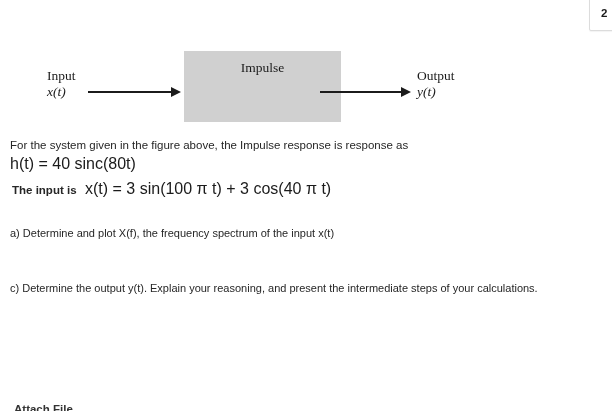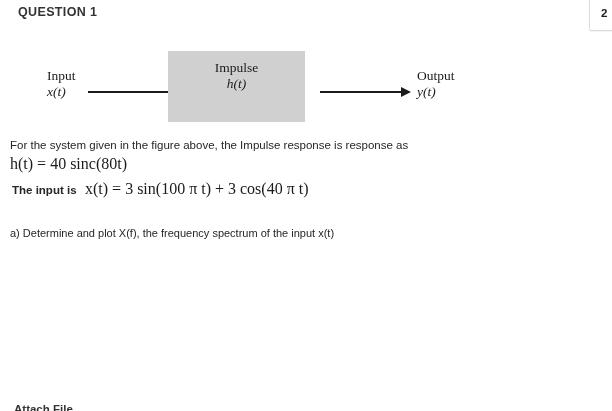--- a/index.html
+++ b/index.html
@@ -59,25 +59,26 @@
     position: absolute;
     left: 0;
     top: 44px;
     width: 536px;
     height: 86px;
     font-family: "Liberation Serif", serif;
   }
 
   .blk-box {
     position: absolute;
-    left: 168px;
+    left: 184px;
     top: 7px;
     width: 137px;
     height: 71px;
     background: #d0d0d0;
+    padding-left: 20px;
   }
   .blk-box-text {
     position: absolute;
     left: 0;
     right: 0;
     top: 9px;
     text-align: center;
     font-size: 13.5px;
     line-height: 16px;
     color: #1b1b1b;
@@ -120,21 +121,21 @@
   .para {
     position: absolute;
     font-size: 11.5px;
     line-height: 14px;
     color: #262626;
   }
 
   .intro-line { left: 10px; top: 138px; }
 
   .eq {
-    font-family: Liberation Serif, serif;
+    font-family: Liberation Sans, sans-serif;
     font-size: 16px;
     color: #1b1b1b;
     white-space: nowrap;
   }
 
   .eq-h   { position: absolute; left: 10px; top: 155px; }
   .input-is { left: 12px; top: 183px; font-weight: bold; }
   .eq-x   { position: absolute; left: 85px; top: 180px; }
 
   .qpart {
@@ -158,39 +159,37 @@
     font-weight: bold;
     color: #333333;
     white-space: nowrap;
   }
 </style>
 </head>
 <body>
 
 <div class="page">
 
-  <div class="question-heading">QUESTION 1</div>
 
   <div class="points-card">
     <div class="points-value">2</div>
   </div>
 
   <div class="diagram">
 
     <div class="lbl lbl-input">
       <div>Input</div>
       <div class="ital">x(t)</div>
     </div>
 
     <div class="arrow arrow-in"></div>
 
     <div class="blk-box">
       <div class="blk-box-text">
         <div>Impulse</div>
-        <div class="ital">h(t)</div>
       </div>
     </div>
 
     <div class="arrow arrow-out"></div>
 
     <div class="lbl lbl-output">
       <div>Output</div>
       <div class="ital">y(t)</div>
     </div>
 
@@ -200,16 +199,17 @@
 
   <div class="eq eq-h">h(t) = 40 sinc(80t)</div>
 
   <div class="para input-is">The input is</div>
 
   <div class="eq eq-x">x(t) = 3 sin(100 π t) + 3 cos(40 π t)</div>
 
   <div class="qpart qa">a) Determine and plot X(f), the frequency spectrum of the input x(t)</div>
 
 
+  <div class="qpart qc">c) Determine the output y(t). Explain your reasoning, and present the intermediate steps of your calculations.</div>
 
   <div class="attach-file">Attach File</div>
 
 </div>
 
 </body></html>

